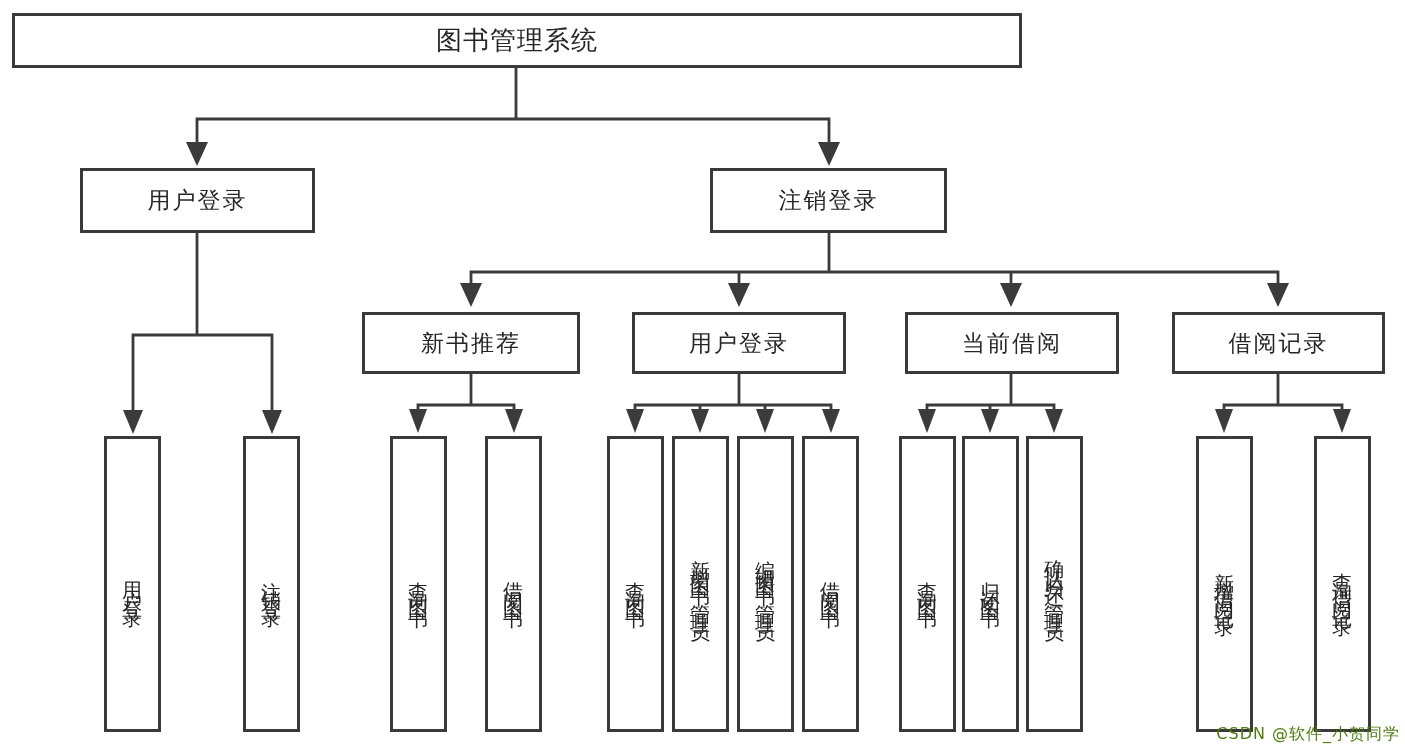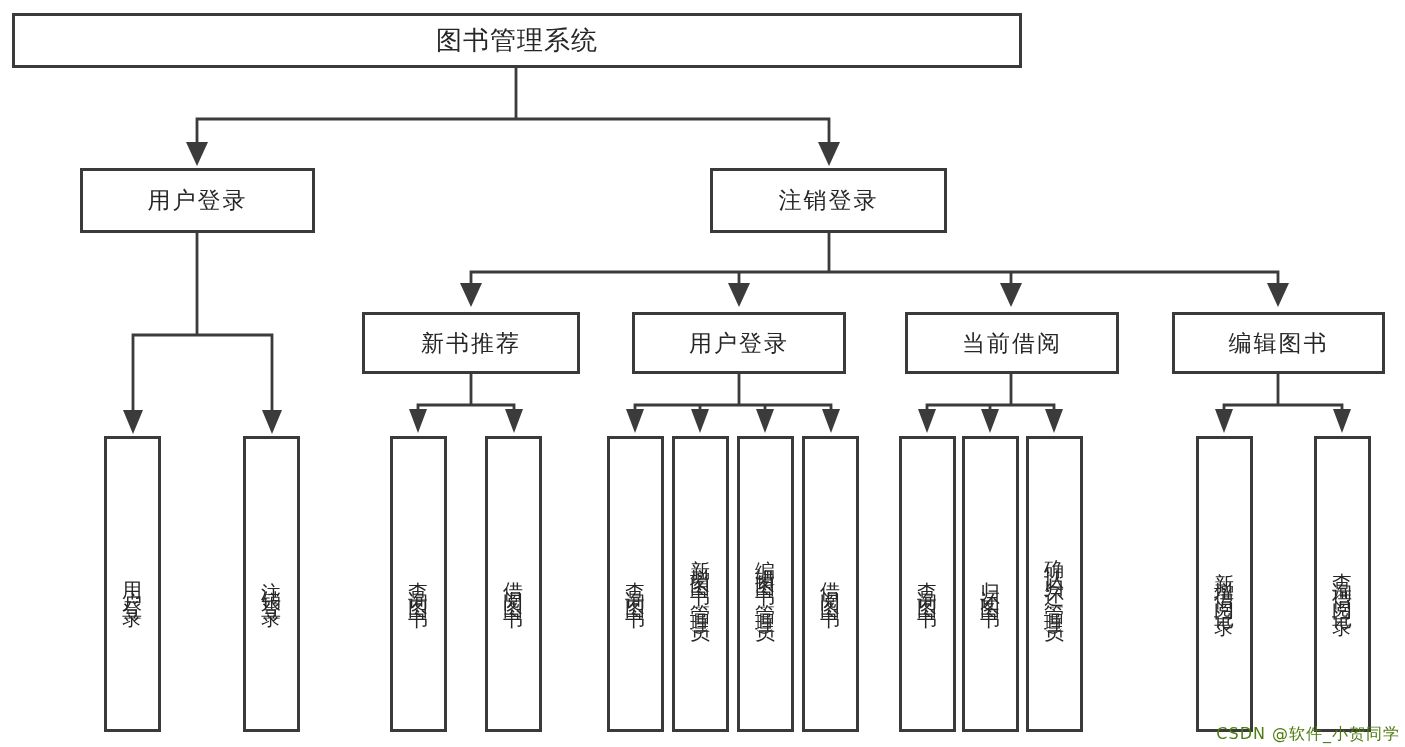--- a/index.html
+++ b/index.html
@@ -111,21 +111,21 @@
   </svg>
 
   <div class="node root-node">图书管理系统</div>
 
   <div class="node l1-node" style="left:80px; width:235px;">用户登录</div>
   <div class="node l1-node" style="left:710px; width:237px;">注销登录</div>
 
   <div class="node l2-node" style="left:362px; width:218px;">新书推荐</div>
   <div class="node l2-node" style="left:632px; width:214px;">用户登录</div>
   <div class="node l2-node" style="left:905px; width:214px;">当前借阅</div>
-  <div class="node l2-node" style="left:1172px; width:213px;">编辑图书</div>
+  <div class="node l2-node" style="left:1172px; width:213px;">借阅记录</div>
 
   <div class="node leaf" style="left:104px;">用户登录</div>
   <div class="node leaf" style="left:243px;">注销登录</div>
 
   <div class="node leaf" style="left:390px;">查询图书</div>
   <div class="node leaf" style="left:485px;">借阅图书</div>
 
   <div class="node leaf" style="left:607px;">查询图书</div>
   <div class="node leaf" style="left:672px;">新增图书（管理员）</div>
   <div class="node leaf" style="left:737px;">编辑图书（管理员）</div>

